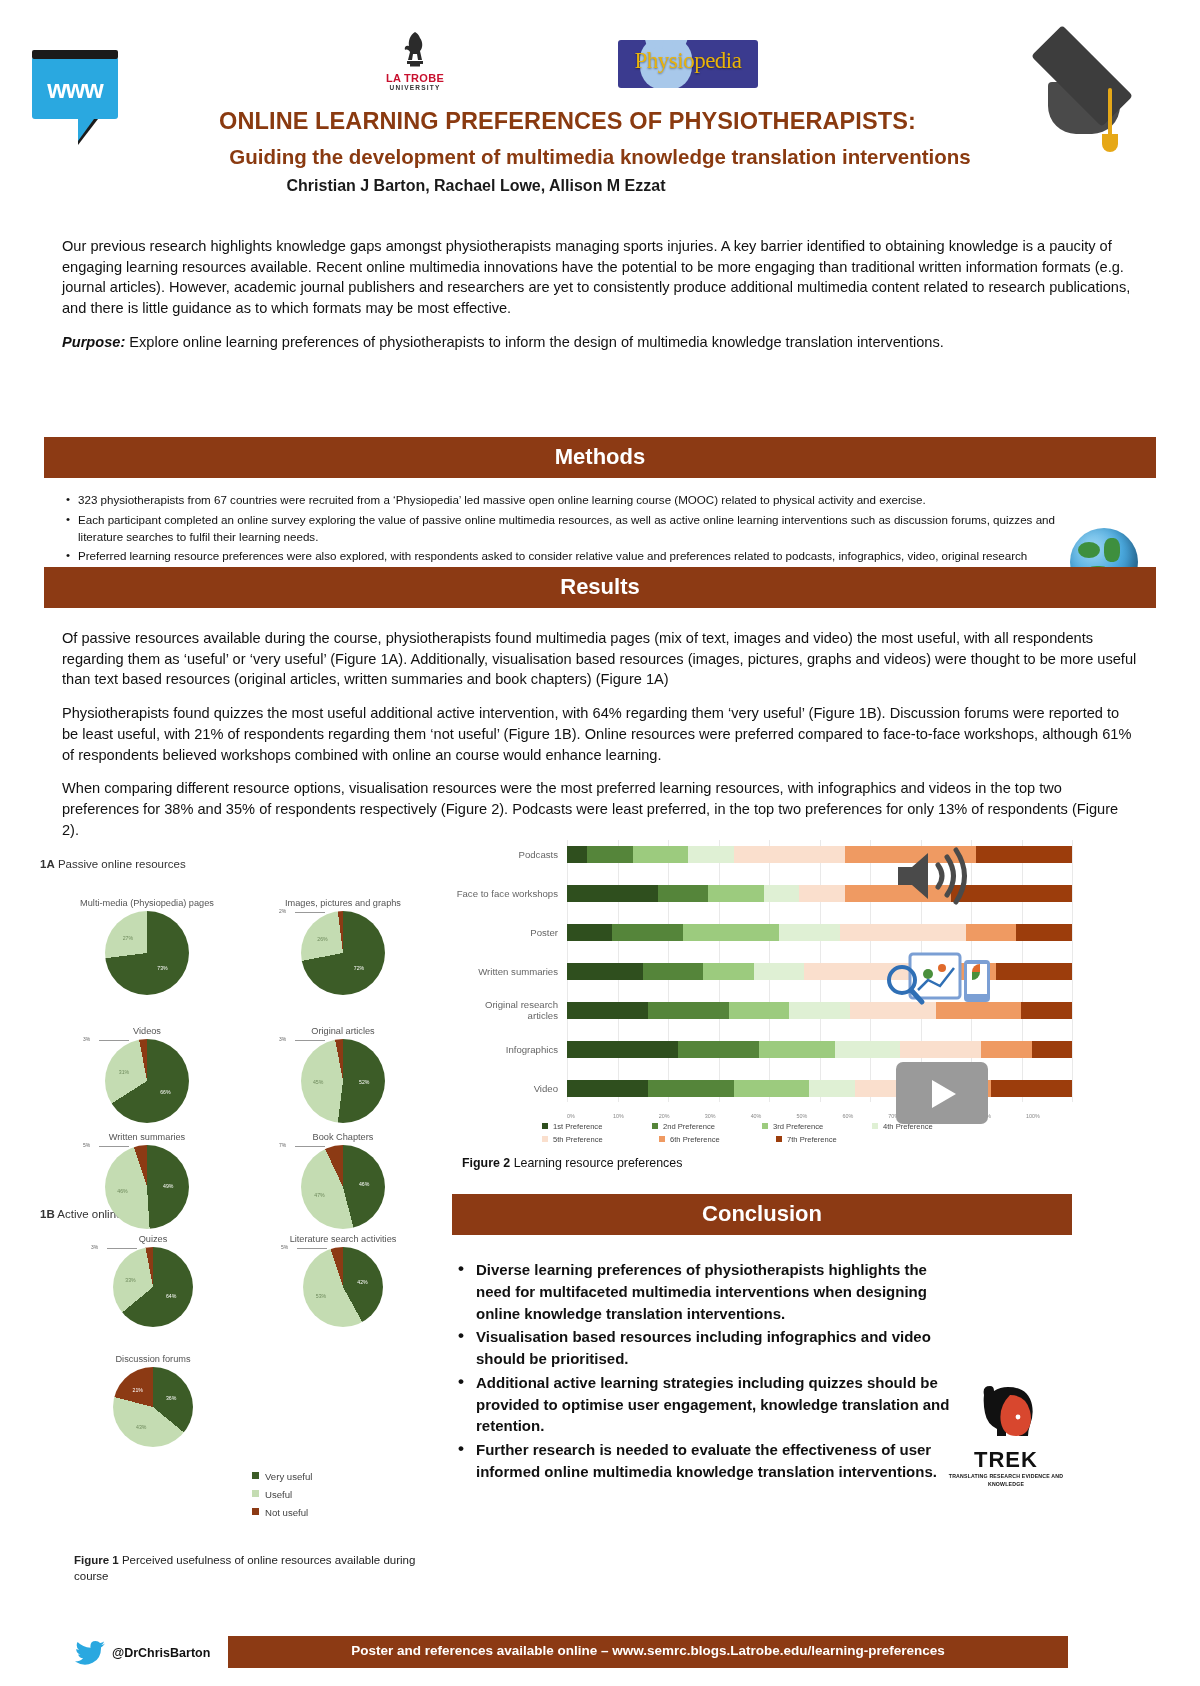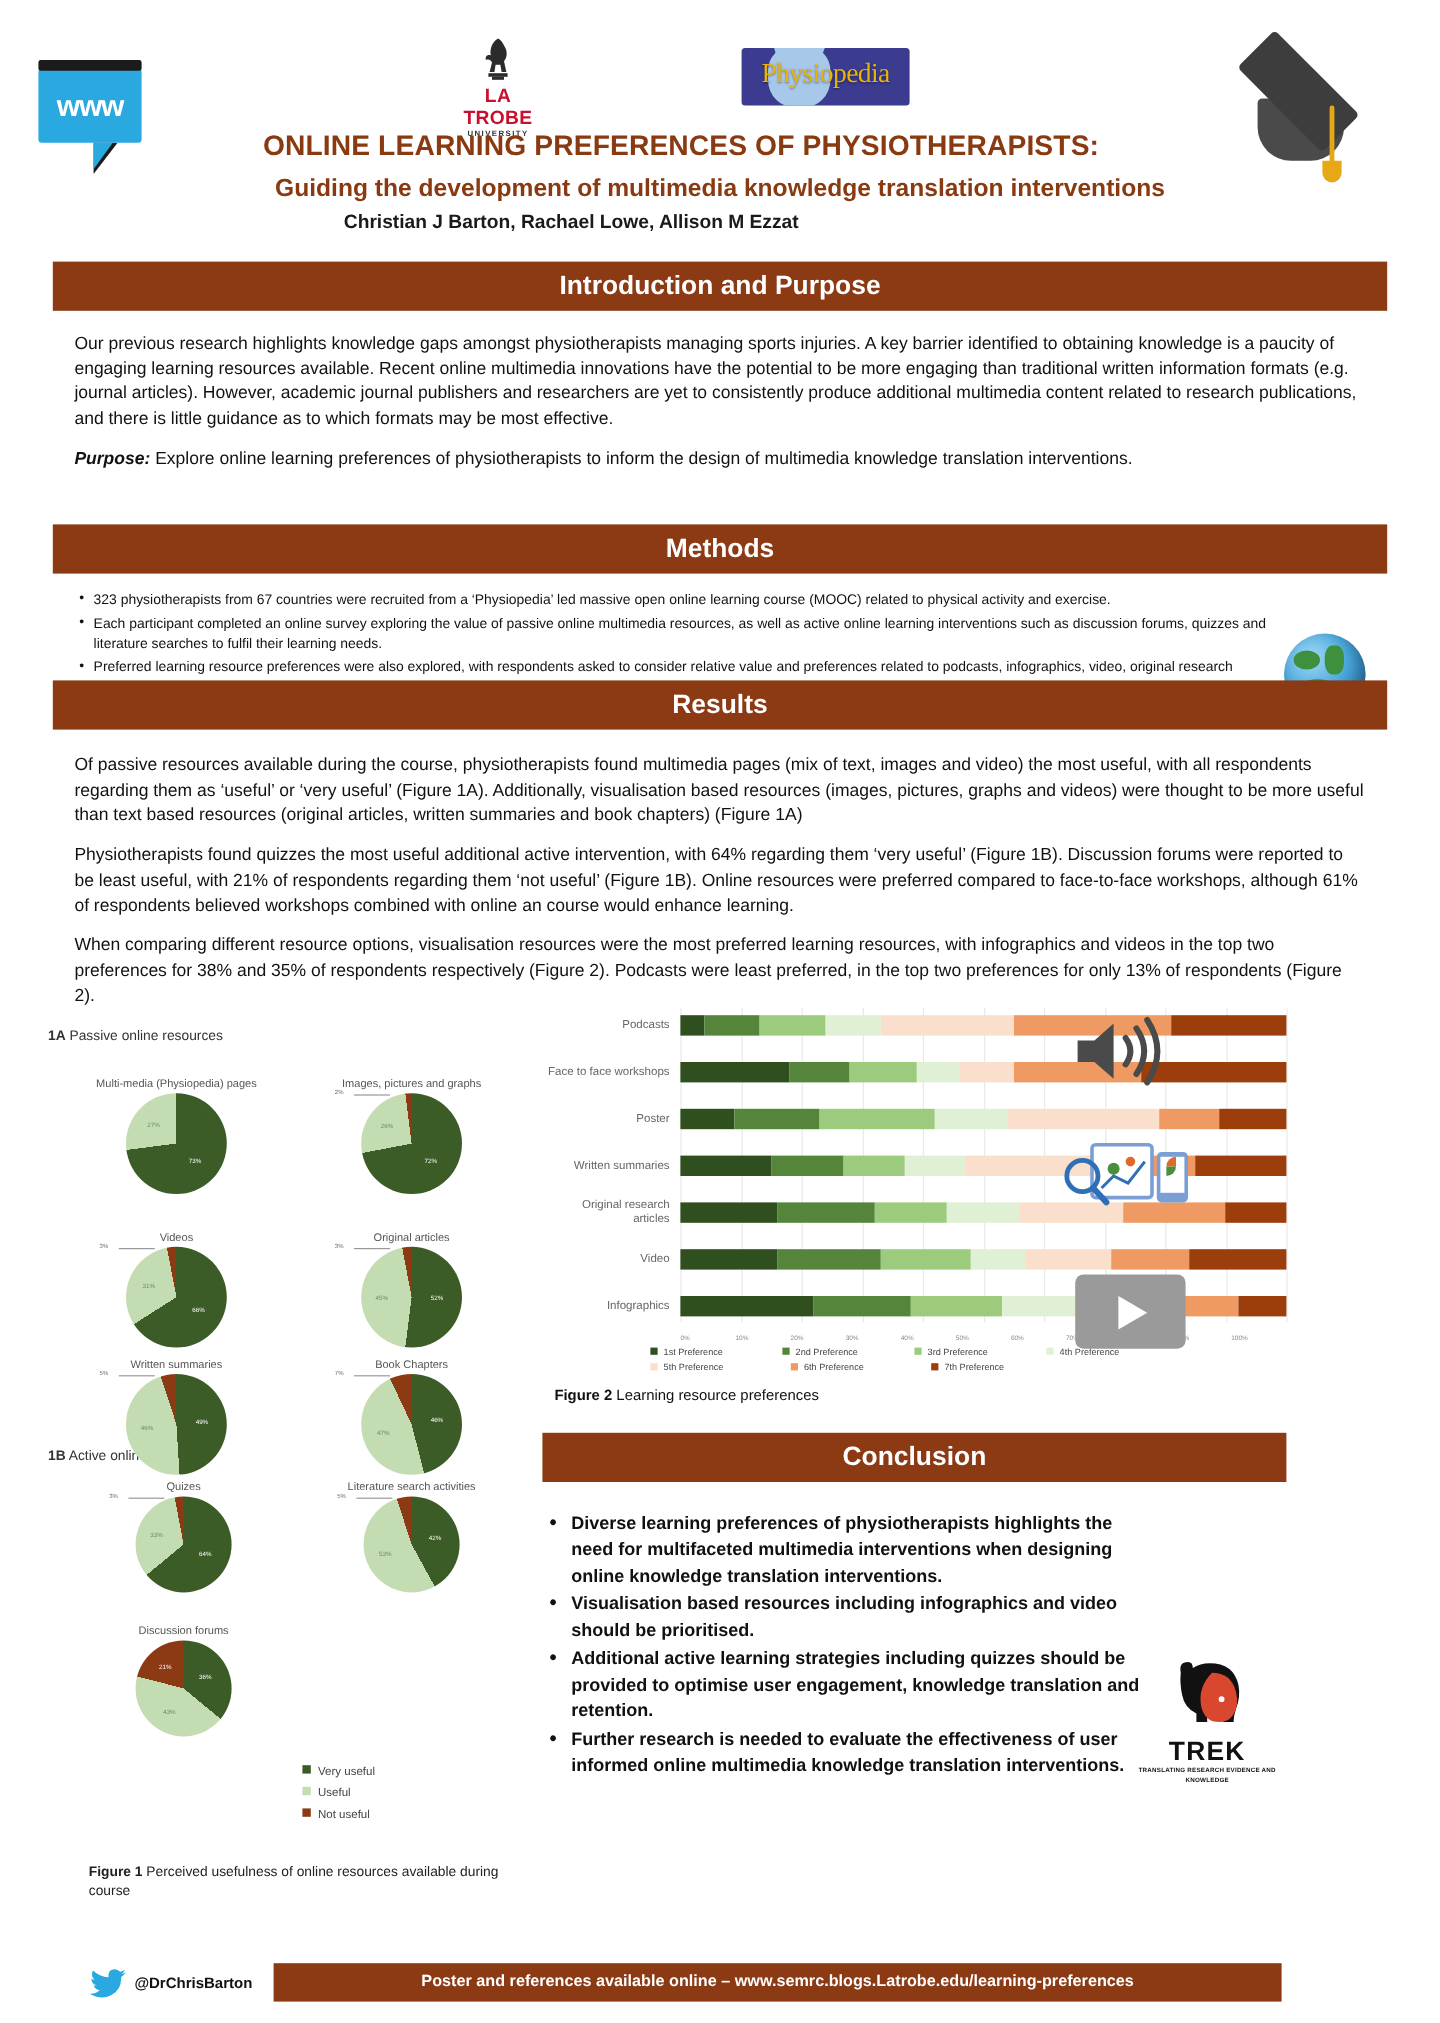--- a/index.html
+++ b/index.html
@@ -12,21 +12,21 @@
     position:relative;
     overflow:hidden;
   }
   .poster { position:relative; width:1200px; height:1686px; }
 
   
   .header { position:relative; height:200px; }
   .logo-latrobe { position:absolute; left:375px; top:30px; width:80px; text-align:center; }
   .lt-bird { width:34px; height:40px; margin:0 auto; position:relative; }
   .lt-bird svg { display:block; }
-  .lt-name { font-size:16px; font-weight:bold; color:#c8102e; letter-spacing:.3px; margin-top:2px;}
+  .lt-name { font-size:11px; font-weight:bold; color:#c8102e; letter-spacing:.3px; margin-top:2px;}
   .lt-sub { font-size:6.5px; font-weight:bold; color:#333; letter-spacing:1.2px; }
 
   .logo-physio { position:absolute; left:618px; top:40px; width:140px; height:48px;
                  background:#3b3b8f; border-radius:3px; overflow:hidden; }
   .physio-hand { position:absolute; left:22px; top:-2px; width:52px; height:52px;
                  background:#a8c8ea; border-radius:40% 40% 45% 45%; }
   .physio-hand:before { content:""; position:absolute; left:5px; top:-10px; width:9px; height:22px;
                  background:#a8c8ea; border-radius:6px; transform:rotate(-16deg);}
   .physio-hand:after { content:""; position:absolute; left:18px; top:-15px; width:9px; height:26px;
                  background:#a8c8ea; border-radius:6px;}
@@ -177,21 +177,20 @@
       <div class="cap-tassel"></div>
       <div class="cap-knot"></div>
     </div>
 
     <div class="title1">ONLINE LEARNING PREFERENCES OF PHYSIOTHERAPISTS:</div>
     <div class="title2">Guiding the development of multimedia knowledge translation interventions</div>
     <div class="authors">Christian J Barton, Rachael Lowe, Allison M Ezzat</div>
   </div>
 
   <div class="sec" style="left:44px; top:218px; width:1112px;">
-    <div class="banner">Introduction and Purpose</div>
     <div class="body-text" style="padding:18px 18px 0 18px;">
       <p>Our previous research highlights knowledge gaps amongst physiotherapists managing sports injuries. A key barrier identified to obtaining knowledge is a paucity of engaging learning resources available.  Recent online multimedia innovations have the potential to be more engaging than traditional written information formats (e.g. journal articles). However, academic journal publishers and researchers are yet to consistently produce additional multimedia content related to research publications, and there is little guidance as to which formats may be most effective.</p>
       <p><span class="purpose-label">Purpose:</span><span> Explore online learning preferences of physiotherapists to inform the design of multimedia knowledge translation interventions.</span></p>
     </div>
   </div>
 
   <div class="sec" style="left:44px; top:437px; width:1112px;">
     <div class="banner">Methods</div>
     <div style="position:relative; padding:14px 100px 8px 18px;">
       <ul class="bullets">
@@ -385,41 +384,41 @@
               <div class="f2-seg" style="width: 16%; background: rgb(47, 79, 30);"></div>
               <div class="f2-seg" style="width: 16%; background: rgb(85, 133, 58);"></div>
               <div class="f2-seg" style="width: 12%; background: rgb(156, 203, 126);"></div>
               <div class="f2-seg" style="width: 12%; background: rgb(223, 240, 212);"></div>
               <div class="f2-seg" style="width: 17%; background: rgb(250, 223, 205);"></div>
               <div class="f2-seg" style="width: 17%; background: rgb(239, 154, 98);"></div>
               <div class="f2-seg" style="width: 10%; background: rgb(156, 61, 12);"></div>
             </div>
           </div>
           <div class="f2-row">
+            <div class="f2-label">Infographics</div>
+            <div class="f2-bar">
+              <div class="f2-seg" style="width: 22%; background: rgb(47, 79, 30);"></div>
+              <div class="f2-seg" style="width: 16%; background: rgb(85, 133, 58);"></div>
+              <div class="f2-seg" style="width: 15%; background: rgb(156, 203, 126);"></div>
+              <div class="f2-seg" style="width: 13%; background: rgb(223, 240, 212);"></div>
+              <div class="f2-seg" style="width: 16%; background: rgb(250, 223, 205);"></div>
+              <div class="f2-seg" style="width: 10%; background: rgb(239, 154, 98);"></div>
+              <div class="f2-seg" style="width: 8%; background: rgb(156, 61, 12);"></div>
+            </div>
+          </div>
+          <div class="f2-row">
             <div class="f2-label">Video</div>
             <div class="f2-bar">
               <div class="f2-seg" style="width: 16%; background: rgb(47, 79, 30);"></div>
               <div class="f2-seg" style="width: 17%; background: rgb(85, 133, 58);"></div>
               <div class="f2-seg" style="width: 15%; background: rgb(156, 203, 126);"></div>
               <div class="f2-seg" style="width: 9%; background: rgb(223, 240, 212);"></div>
               <div class="f2-seg" style="width: 14%; background: rgb(250, 223, 205);"></div>
               <div class="f2-seg" style="width: 13%; background: rgb(239, 154, 98);"></div>
               <div class="f2-seg" style="width: 16%; background: rgb(156, 61, 12);"></div>
-            </div>
-          </div>
-          <div class="f2-row">
-            <div class="f2-label">Infographics</div>
-            <div class="f2-bar">
-              <div class="f2-seg" style="width: 22%; background: rgb(47, 79, 30);"></div>
-              <div class="f2-seg" style="width: 16%; background: rgb(85, 133, 58);"></div>
-              <div class="f2-seg" style="width: 15%; background: rgb(156, 203, 126);"></div>
-              <div class="f2-seg" style="width: 13%; background: rgb(223, 240, 212);"></div>
-              <div class="f2-seg" style="width: 16%; background: rgb(250, 223, 205);"></div>
-              <div class="f2-seg" style="width: 10%; background: rgb(239, 154, 98);"></div>
-              <div class="f2-seg" style="width: 8%; background: rgb(156, 61, 12);"></div>
             </div>
           </div>
         </div>
       <div class="f2-axis" id="f2-axis">
           <div class="f2-tick">0%</div>
           <div class="f2-tick">10%</div>
           <div class="f2-tick">20%</div>
           <div class="f2-tick">30%</div>
           <div class="f2-tick">40%</div>
           <div class="f2-tick">50%</div>

